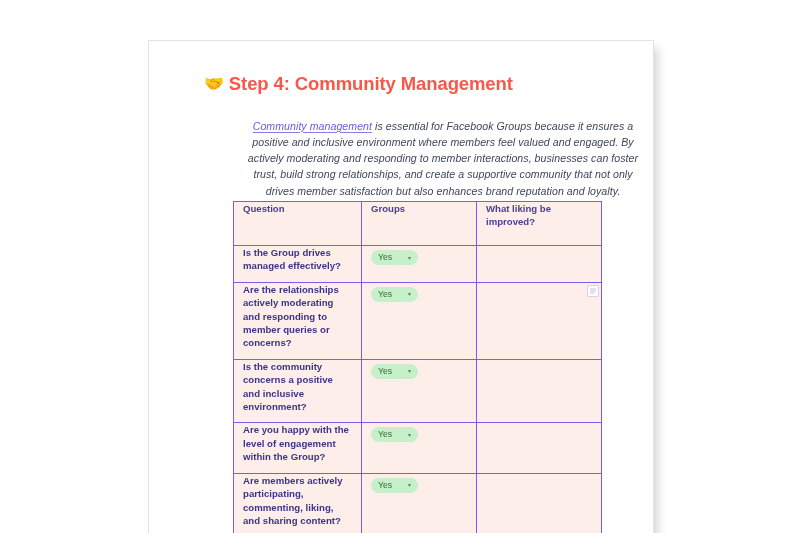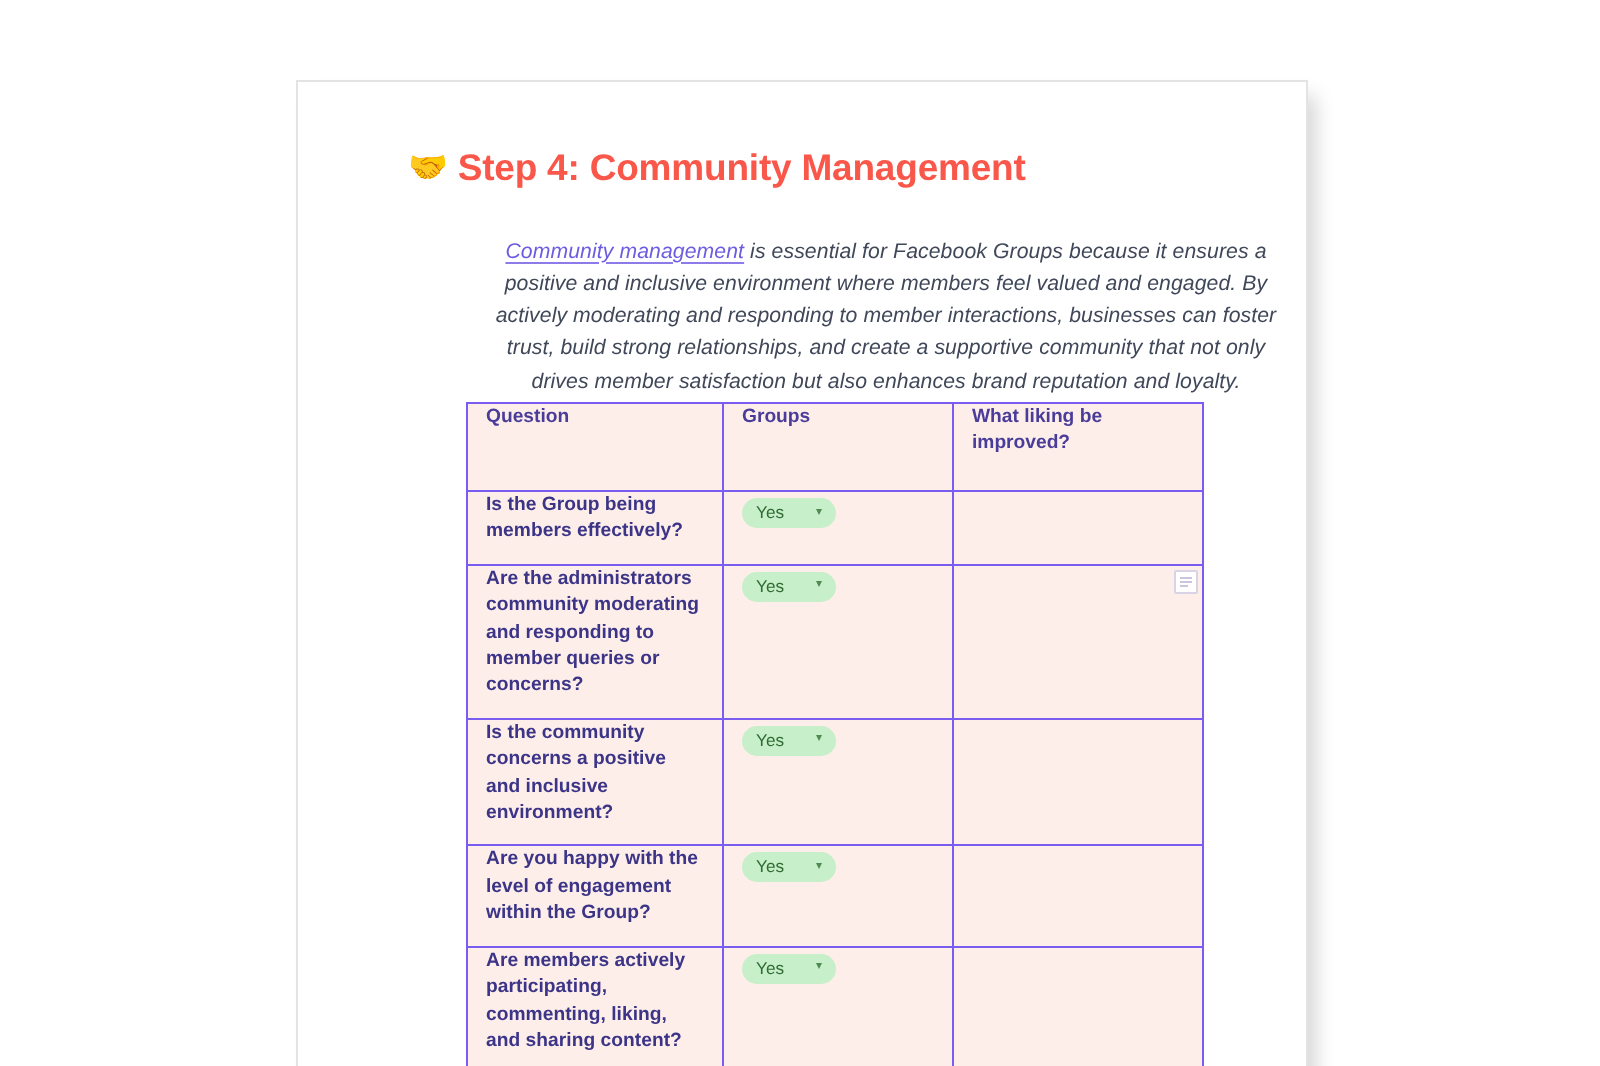--- a/index.html
+++ b/index.html
@@ -191,29 +191,29 @@
           </colgroup>
           <thead>
             <tr>
               <th>Question</th>
               <th>Groups</th>
               <th>What liking be improved?</th>
             </tr>
           </thead>
           <tbody id="tbody">
               <tr>
-                <td class="q-cell">Is the Group being members effectively?</td>
-                <td class="a-cell"><span class="chip">
-                    <span>Yes</span>
-                    <span class="caret">▾</span>
-                  </span></td>
-                <td class="i-cell"><span></span></td>
-              </tr>
-              <tr>
-                <td class="q-cell">Are the administrators community moderating and responding to member queries or concerns?</td>
+                <td class="q-cell">Is the Group drives managed effectively?</td>
+                <td class="a-cell"><span class="chip">
+                    <span>Yes</span>
+                    <span class="caret">▾</span>
+                  </span></td>
+                <td class="i-cell"><span></span></td>
+              </tr>
+              <tr>
+                <td class="q-cell">Are the relationships actively moderating and responding to member queries or concerns?</td>
                 <td class="a-cell"><span class="chip">
                     <span>Yes</span>
                     <span class="caret">▾</span>
                   </span></td>
                 <td class="i-cell"><span></span><span class="cell-handle">
                     <svg width="6" height="6" viewBox="0 0 6 6">
                       <path d="M0 1h6M0 3h6M0 5h4" stroke="#b9b3cf" stroke-width="0.8" fill="none"></path>
                     </svg>
                   </span></td>
               </tr>

